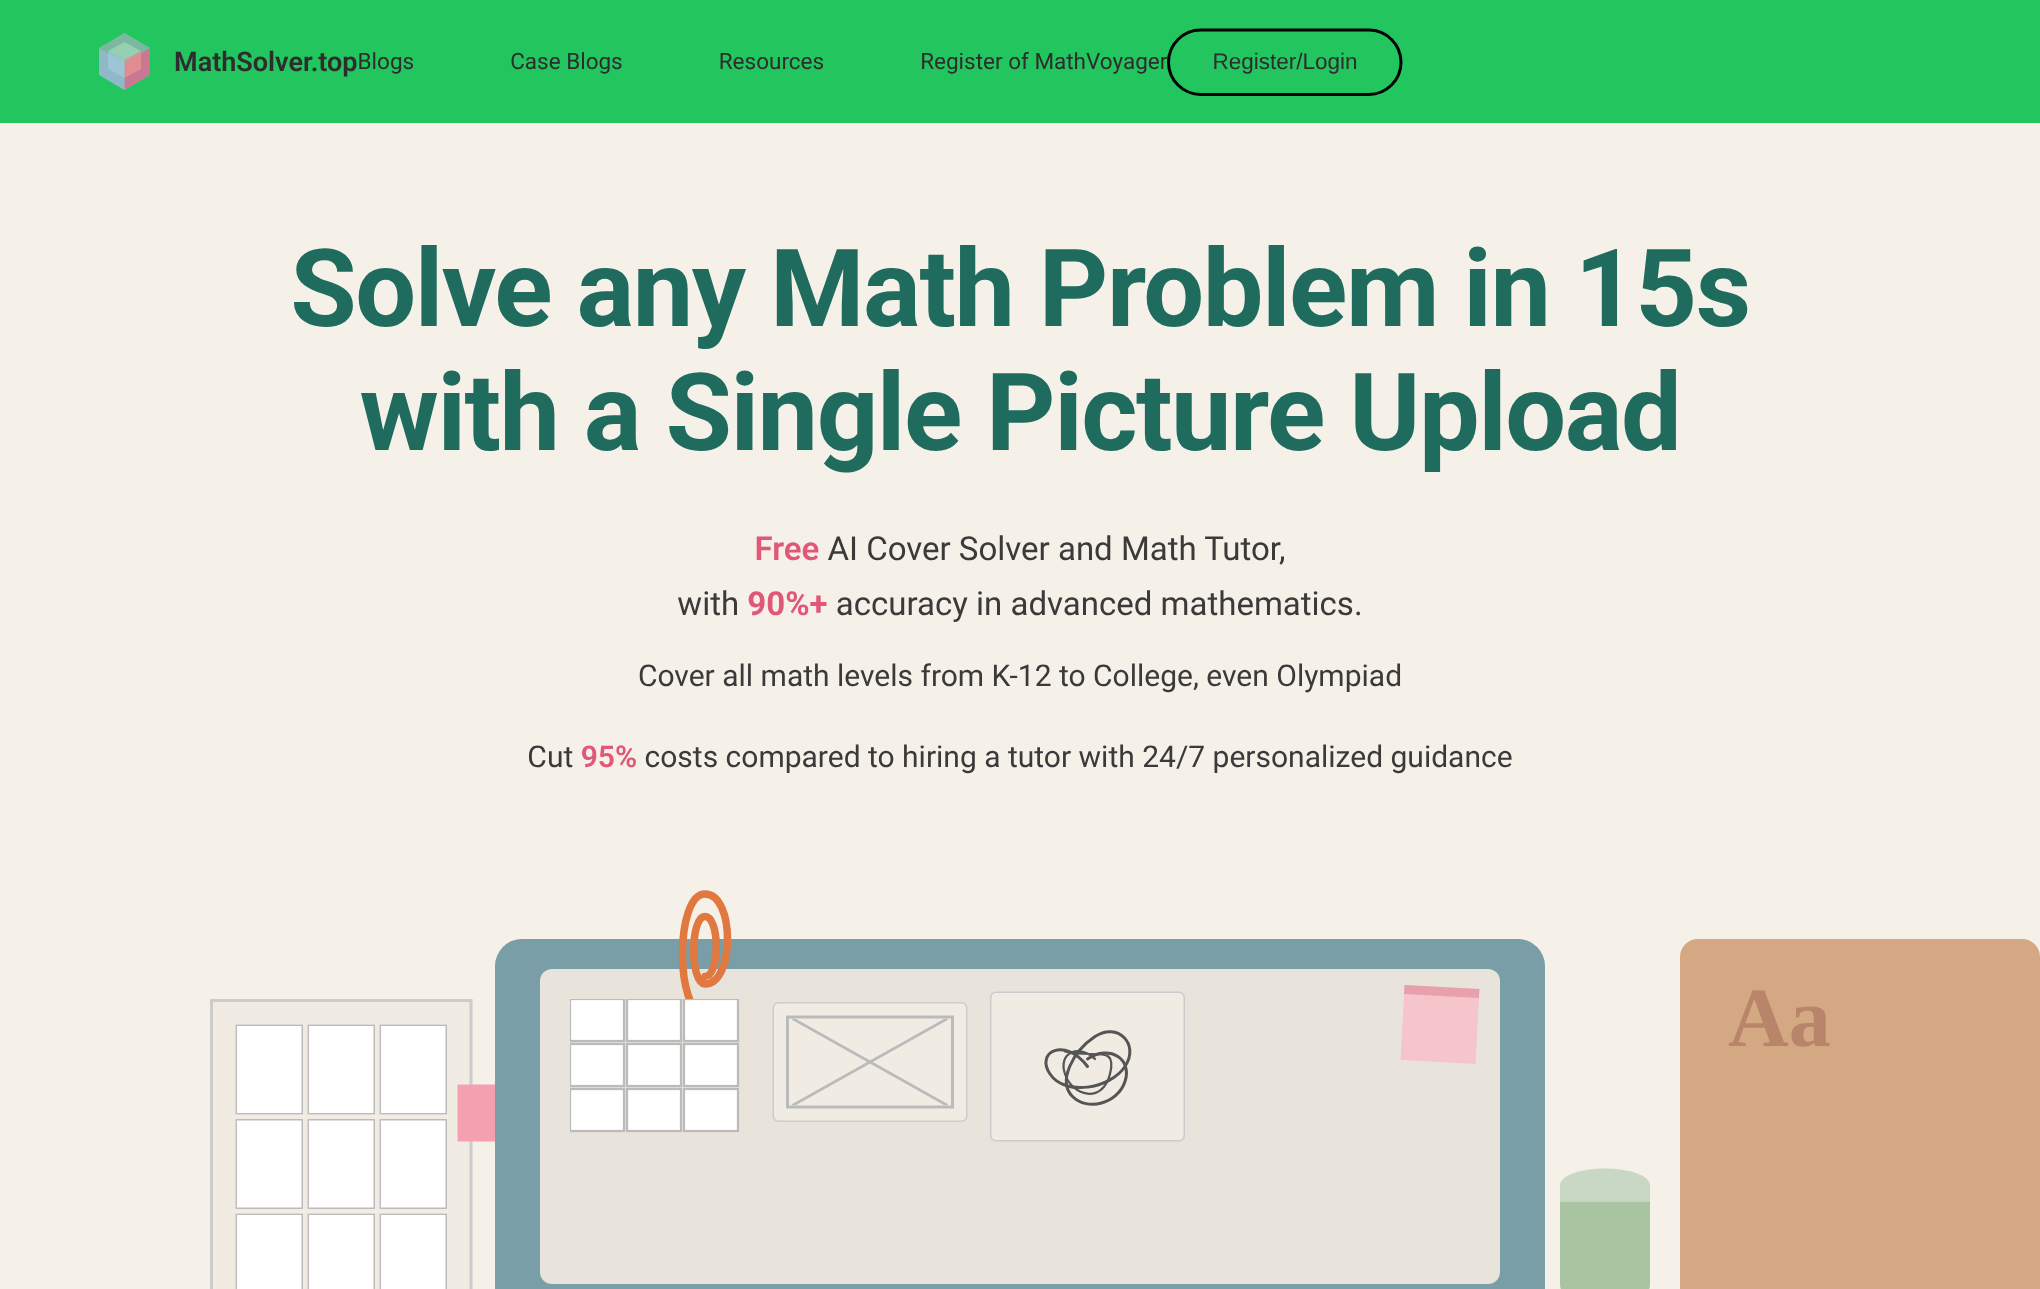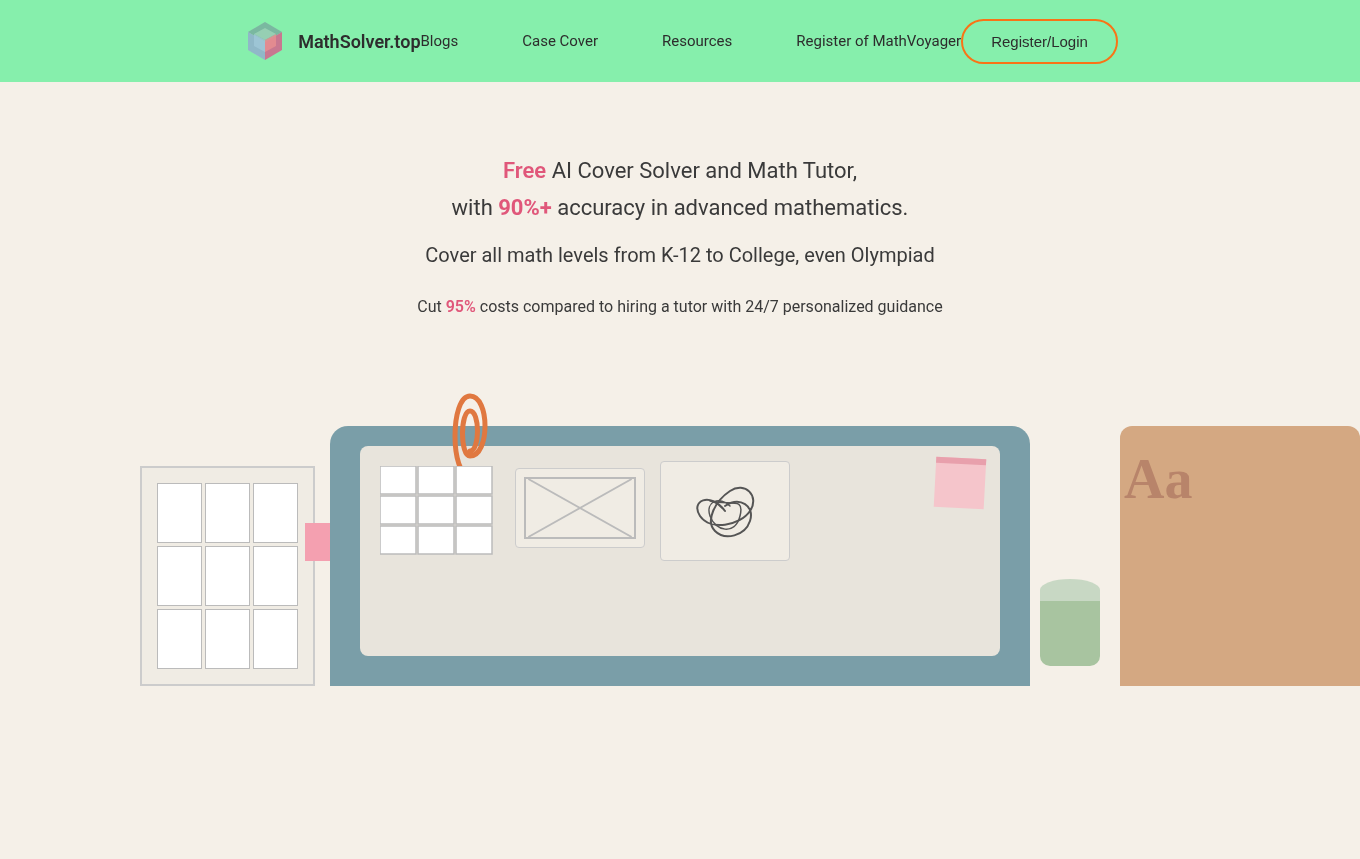--- a/index.html
+++ b/index.html
@@ -13,23 +13,23 @@
       background-color: #f5f0e8;
       width: 1360px;
       min-height: 859px;
       overflow-x: hidden;
     }
 
     
     .navbar {
       display: flex;
       align-items: center;
-      justify-content: center;
+      justify-content: flex-start;
       padding: 18px 60px;
-      background-color: #86efac;
+      background-color: #22c55e;
     }
 
     .navbar-brand {
       display: flex;
       align-items: center;
       gap: 10px;
     }
 
     .logo-icon {
       width: 46px;
@@ -50,21 +50,21 @@
 
     .nav-link {
       font-size: 15px;
       color: #2d2d2d;
       text-decoration: none;
       cursor: pointer;
     }
 
     .register-btn {
       background: transparent;
-      border: 2px solid #f97316;
+      border: 2px solid #000000;
       color: #2d2d2d;
       padding: 12px 28px;
       border-radius: 50px;
       font-size: 15px;
       font-weight: 500;
       cursor: pointer;
     }
 
     
     .hero {
@@ -98,21 +98,21 @@
       font-weight: 700;
     }
 
     .hero-detail {
       font-size: 20px;
       color: #3a3a3a;
       margin-bottom: 30px;
     }
 
     .hero-cut {
-      font-size: 16px;
+      font-size: 20px;
       color: #3a3a3a;
       margin-bottom: 50px;
     }
 
     
     .illustration-area {
       position: relative;
       width: 100%;
       height: 320px;
       margin-top: 30px;
@@ -184,29 +184,33 @@
 
       <polygon points="23,10 34,16 23,22 12,16" fill="#9ed4b8" opacity="0.8"></polygon>
       <polygon points="23,22 34,16 34,28 23,34" fill="#e89090" opacity="0.8"></polygon>
       <polygon points="23,22 12,16 12,28 23,34" fill="#a0c8d8" opacity="0.8"></polygon>
     </svg>
     <span class="brand-name">MathSolver.top</span>
   </div>
 
   <div class="nav-links">
     <a class="nav-link">Blogs</a>
-    <a class="nav-link">Case Cover</a>
+    <a class="nav-link">Case Blogs</a>
     <a class="nav-link">Resources</a>
     <a class="nav-link">Register of MathVoyager</a>
   </div>
 
   <button class="register-btn">Register/Login</button>
 </nav>
 
 <section class="hero">
+  <h1 class="hero-title">
+    <span>Solve any Math Problem in 15s</span><br>
+    <span>with a Single Picture Upload</span>
+  </h1>
 
   <p class="hero-subtitle">
     <span class="highlight-pink">Free</span><span> AI Cover Solver and Math Tutor,</span><br>
     <span>with </span><span class="highlight-teal">90%+</span><span> accuracy in advanced mathematics.</span>
   </p>
 
   <p class="hero-detail">Cover all math levels from K-12 to College, even Olympiad</p>
 
   <p class="hero-cut">
     <span>Cut </span><span class="highlight-pink">95%</span><span> costs compared to hiring a tutor with 24/7 personalized guidance</span>
@@ -267,21 +271,21 @@
       </div>
 
       <div style="position:absolute;top:12px;right:15px;width:50px;height:50px;background:#f5c5cb;transform:rotate(3deg);">
         <div style="width:100%;height:6px;background:#e8a0ac;"></div>
       </div>
 
     </div>
   </div>
 
   <div style="position:absolute;right:0;bottom:0;width:240px;height:260px;background:#d4a882;border-radius:12px 12px 0 0;">
-    <div style="position:absolute;top:25px;left:4px;font-size:56px;font-weight:900;color:#b8846a;font-family:Georgia,serif;line-height:1;">Aa</div>
+    <div style="position:absolute;top:25px;left:32px;font-size:56px;font-weight:900;color:#b8846a;font-family:Georgia,serif;line-height:1;">Aa</div>
   </div>
 
   <div style="position:absolute;right:260px;bottom:20px;width:60px;">
     <div style="width:60px;height:22px;background:#c8d8c4;border-radius:50% 50% 0 0;"></div>
     <div style="width:60px;height:65px;background:#a8c4a0;border-radius:0 0 10px 10px;"></div>
   </div>
 
 </div>
 
 </body></html>

